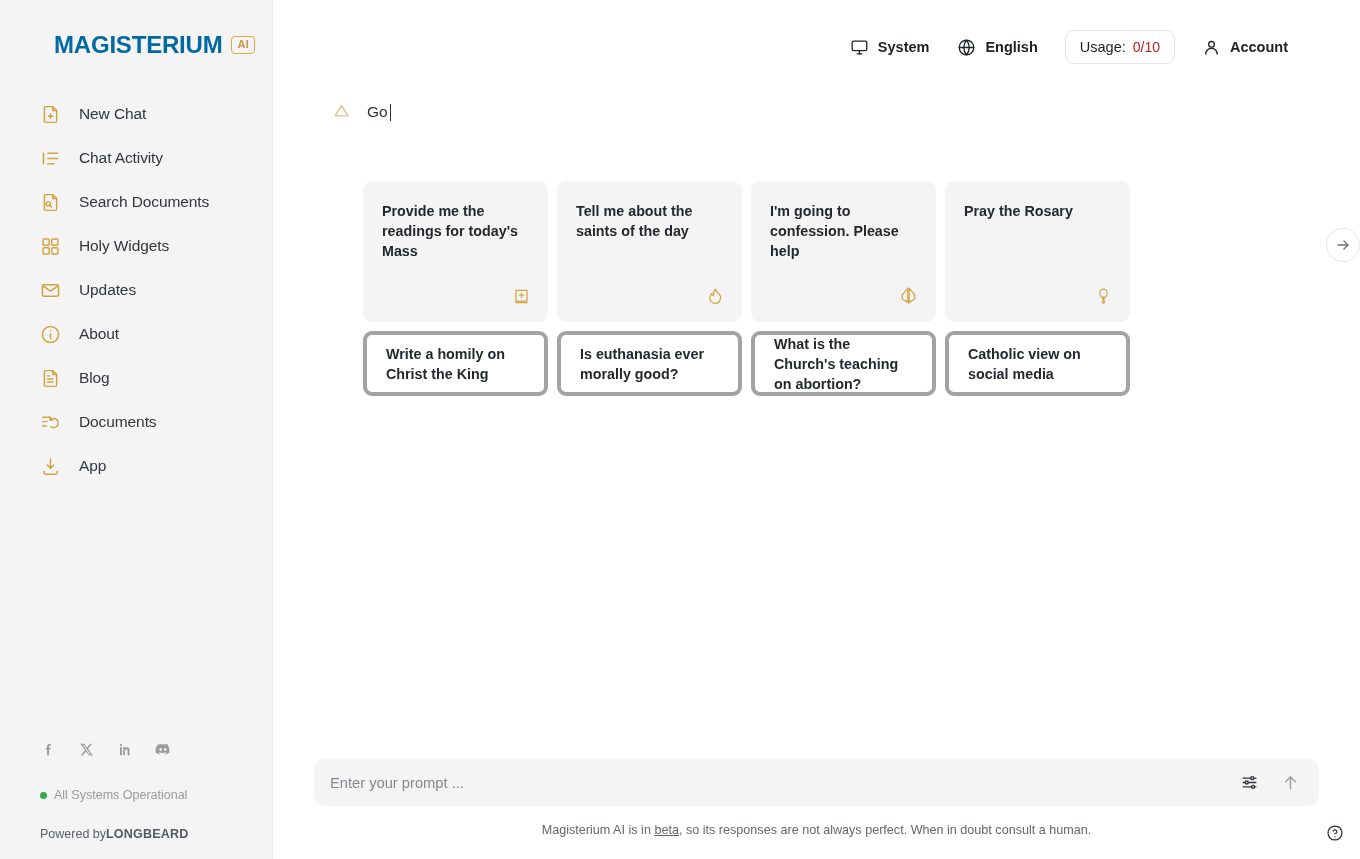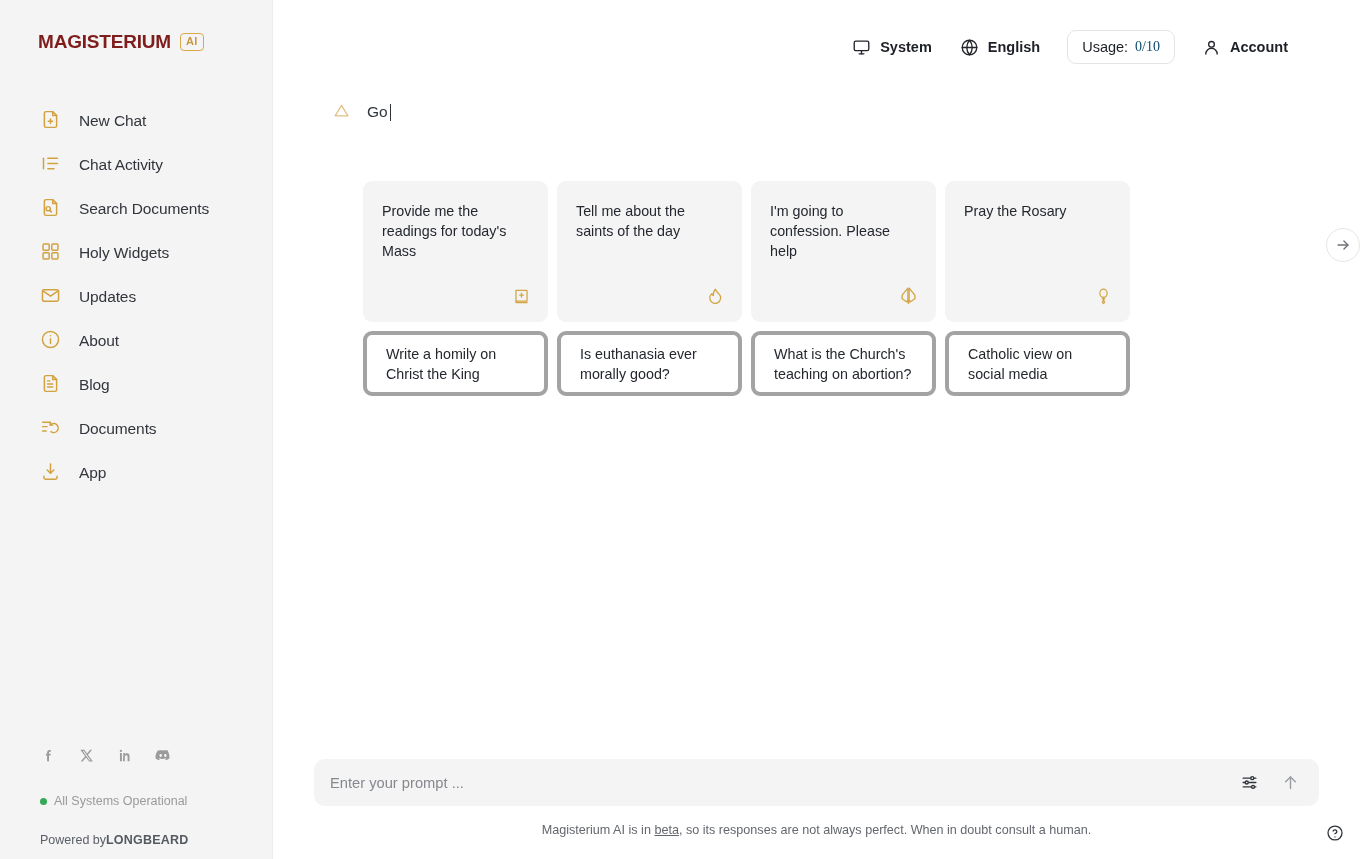--- a/index.html
+++ b/index.html
@@ -17,43 +17,44 @@
     background: #f4f4f4;
     border-right: 1px solid #ededed;
     position: relative;
     flex: 0 0 273px;
   }
   .brand {
     display: flex; align-items: center; gap: 9px;
     padding: 31px 0 0 38px;
   }
   .brand-name {
-    font-size: 19px; font-weight: bold; color: #7f1d1d;
+    font-size: 24px; font-weight: bold; color: #0369a1;
     letter-spacing: -0.2px;
+    margin-left: 16px;
   }
   .ai-badge {
     border: 1.5px solid #d8a94a; color: #c9983c;
     border-radius: 4px; font-size: 11px; font-weight: bold;
     padding: 2px 5px 3px; line-height: 1; letter-spacing: 0.3px;
   }
 
   .nav { margin-top: 33px; }
   .nav-item {
-    display: flex; align-items: flex-end; gap: 18px;
+    display: flex; align-items: center; gap: 18px;
     padding: 0 0 0 40px; height: 44px;
     cursor: pointer; text-decoration: none;
   }
   .nav-label {
     font-size: 15.5px; color: #32363c; letter-spacing: -0.1px;
   }
   .nav-icon { width: 21px; height: 21px; display: block; flex: 0 0 21px; color: #d2a241; }
   .nav-icon svg { display: block; width: 21px; height: 21px; }
 
   
-  .side-footer { position: absolute; left: 0; bottom: 0; width: 100%; padding: 0 0 12px 40px; }
+  .side-footer { position: absolute; left: 0; bottom: 0; width: 100%; padding: 0 0 18px 40px; }
   .socials { display: flex; gap: 21px; align-items: center; margin-bottom: 30px; }
   .social { color: #9b9b9b; cursor: pointer; display: block; }
   .social svg { display: block; }
   .status { display: flex; align-items: center; gap: 7px; margin-bottom: 25px; }
   .status-dot { width: 7px; height: 7px; border-radius: 50%; background: #34a853; display: block; }
   .status-text { font-size: 12.5px; color: #9a9a9a; }
   .powered { display: flex; align-items: flex-end; gap: 0; }
   .powered-label { font-size: 12.5px; color: #5a5e66; }
   .powered-brand { font-size: 12.5px; font-weight: bold; color: #555960; letter-spacing: 0.2px; }
 
@@ -73,39 +74,39 @@
   }
   .top-btn span.lbl { font-size: 14.5px; color: #1d2026; }
   .top-ic { display: block; color: #22252b; }
   .top-ic svg { display: block; }
   .usage-pill {
     display: flex; align-items: center; gap: 7px;
     border: 1px solid #e4e4e4; border-radius: 9px;
     padding: 8px 14px; margin: 0 11px; cursor: pointer; background: #fff;
   }
   .usage-label { font-size: 14.5px; color: #1d2026; }
-  .usage-count { font-size: 14px; color: #0c4a6e; font-family: Liberation Serif, serif; }
+  .usage-count { font-size: 14px; color: #b91c1c; font-family: Liberation Sans, sans-serif; }
 
   
   .prompt-row {
     display: flex; align-items: center; gap: 17px;
     padding: 0 0 0 60px; margin-top: 32px; height: 24px;
   }
   .tri-icon { display:block; color: #e0c189; }
   .prompt-text {
     font-size: 15.5px; color: #2f333a; position: relative;
     display: inline-flex; align-items: center;
   }
   .caret {
     display: inline-block; width: 1.5px; height: 17px;
     background: #2f333a; margin-left: 2px;
   }
 
   
-  .cards-zone { margin-top: 57px; padding-left: 90px; position: relative; }
+  .cards-zone { margin-top: 57px; padding-left: 90px; position: relative; font-weight: bold; }
   .cards-row { display: flex; gap: 9px; }
   .card {
     width: 185px; border-radius: 9px; cursor: pointer; position: relative;
   }
   .card-tall {
     background: #f4f4f4; height: 141px; padding: 20px 19px 0 19px;
   }
   .card-short {
     background: #ffffff; border: 4px solid #a3a3a3; height: 65px;
     padding: 0 19px; display: flex; align-items: center;

